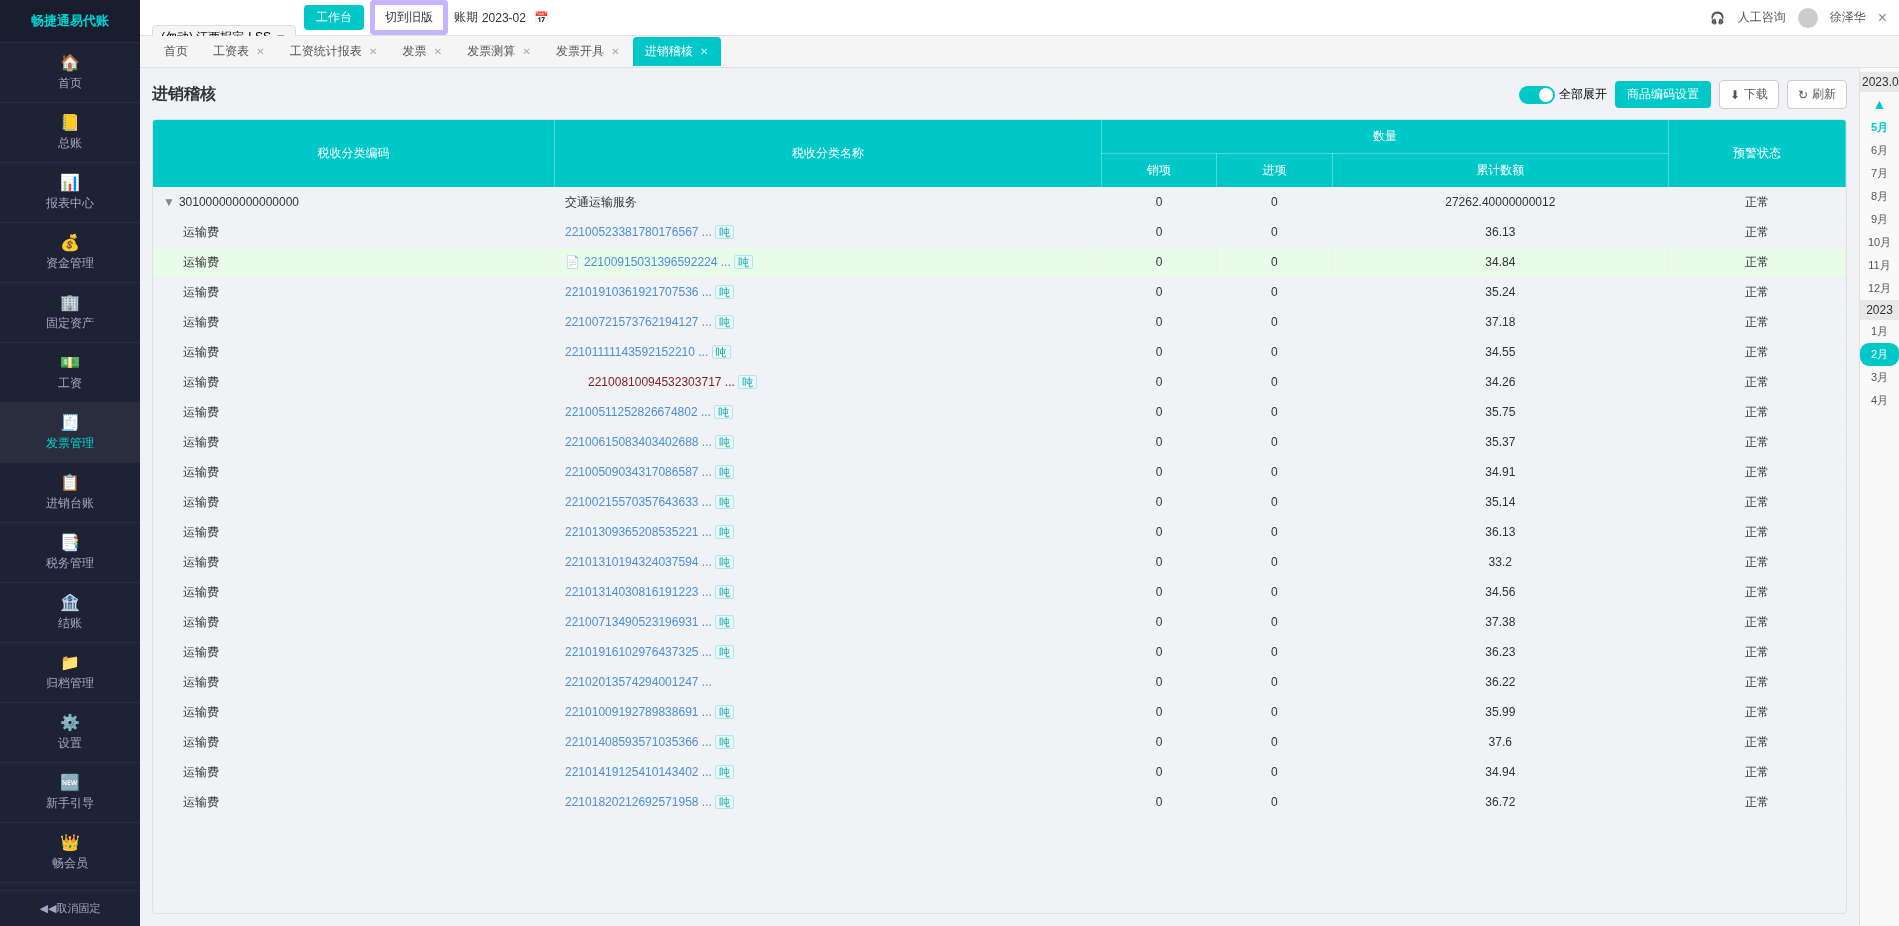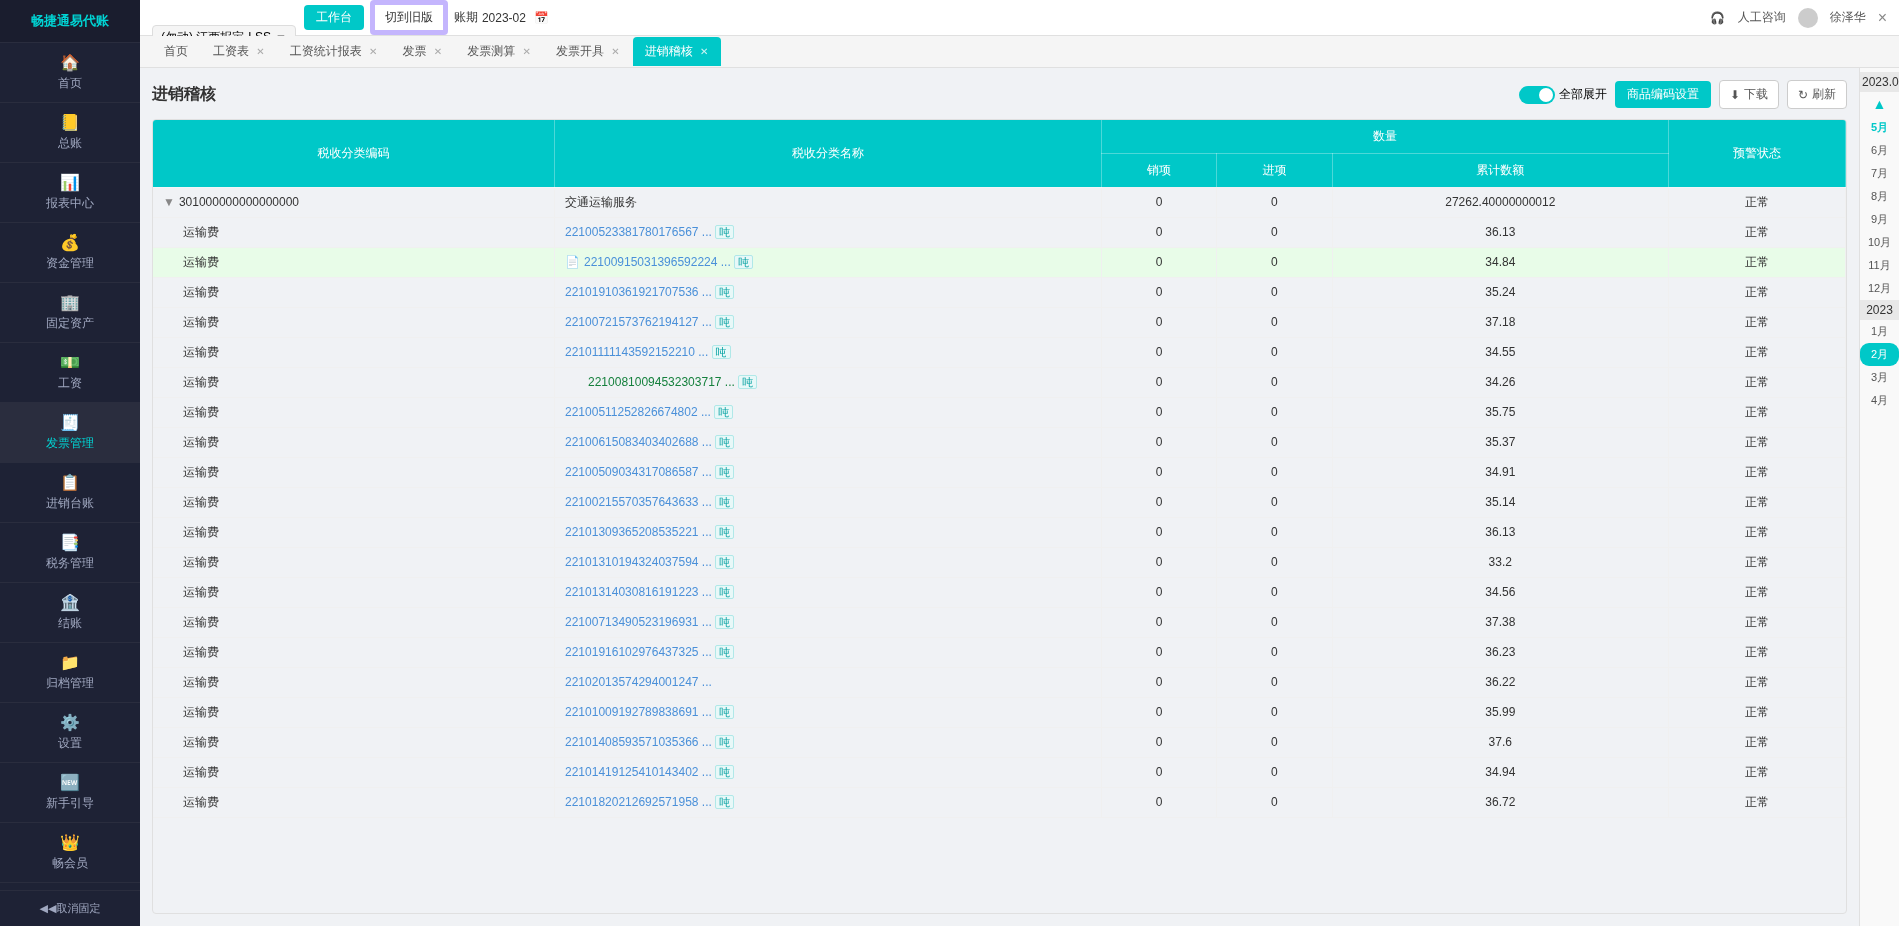--- a/index.html
+++ b/index.html
@@ -505,21 +505,21 @@
               <tr>
       <td class="td-left" style="padding-left:30px;">运输费</td>
       <td class="td-left"><span style="color:#4a90d9;">22101111143592152210 ...</span> <span style="background:#e8f8f8;color:#00a0a0;border:1px solid #b0e8e8;border-radius:2px;padding:0 3px;font-size:11px;">吨</span></td>
       <td>0</td>
       <td>0</td>
       <td>34.55</td>
       <td>正常</td>
     </tr>
               <tr>
       <td class="td-left" style="padding-left:30px;">运输费</td>
-      <td class="td-left"><span style="color:#15803d;margin-left:23px;">22100810094532303717 ...</span> <span style="background:#e8f8f8;color:#00a0a0;border:1px solid #b0e8e8;border-radius:2px;padding:0 3px;font-size:11px;">吨</span></td>
+      <td class="td-left"><span style="color:#7f1d1d;margin-left:23px;">22100810094532303717 ...</span> <span style="background:#e8f8f8;color:#00a0a0;border:1px solid #b0e8e8;border-radius:2px;padding:0 3px;font-size:11px;">吨</span></td>
       <td>0</td>
       <td>0</td>
       <td>34.26</td>
       <td>正常</td>
     </tr>
               <tr>
       <td class="td-left" style="padding-left:30px;">运输费</td>
       <td class="td-left"><span style="color:#4a90d9;">22100511252826674802 ...</span> <span style="background:#e8f8f8;color:#00a0a0;border:1px solid #b0e8e8;border-radius:2px;padding:0 3px;font-size:11px;">吨</span></td>
       <td>0</td>
       <td>0</td>

